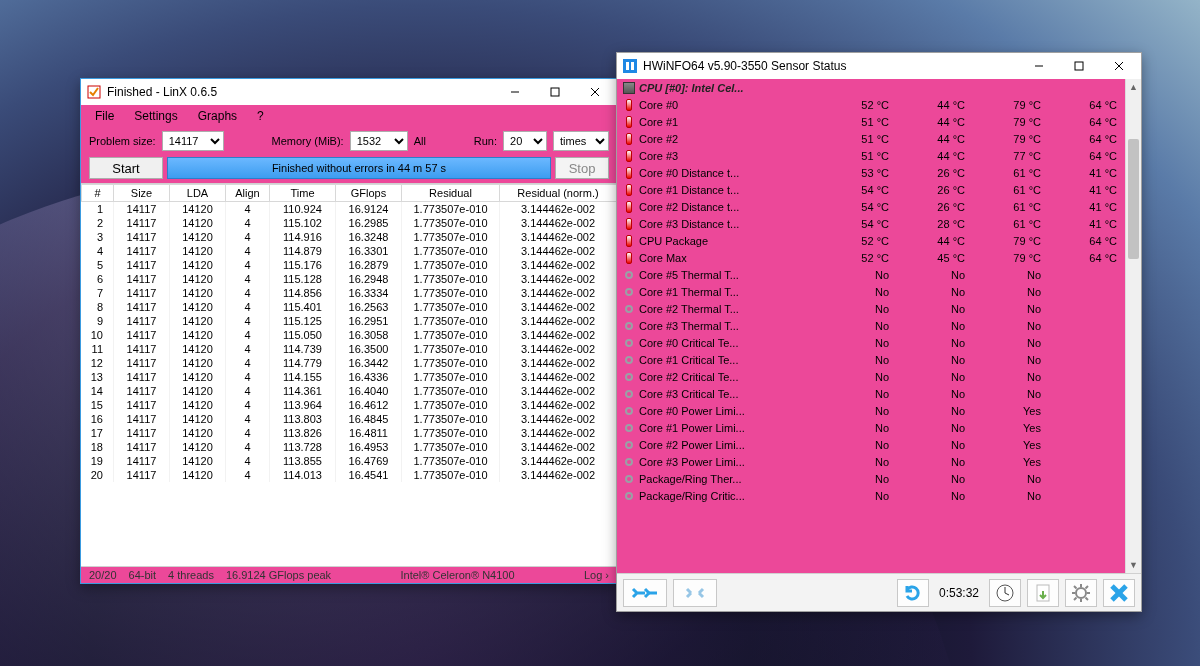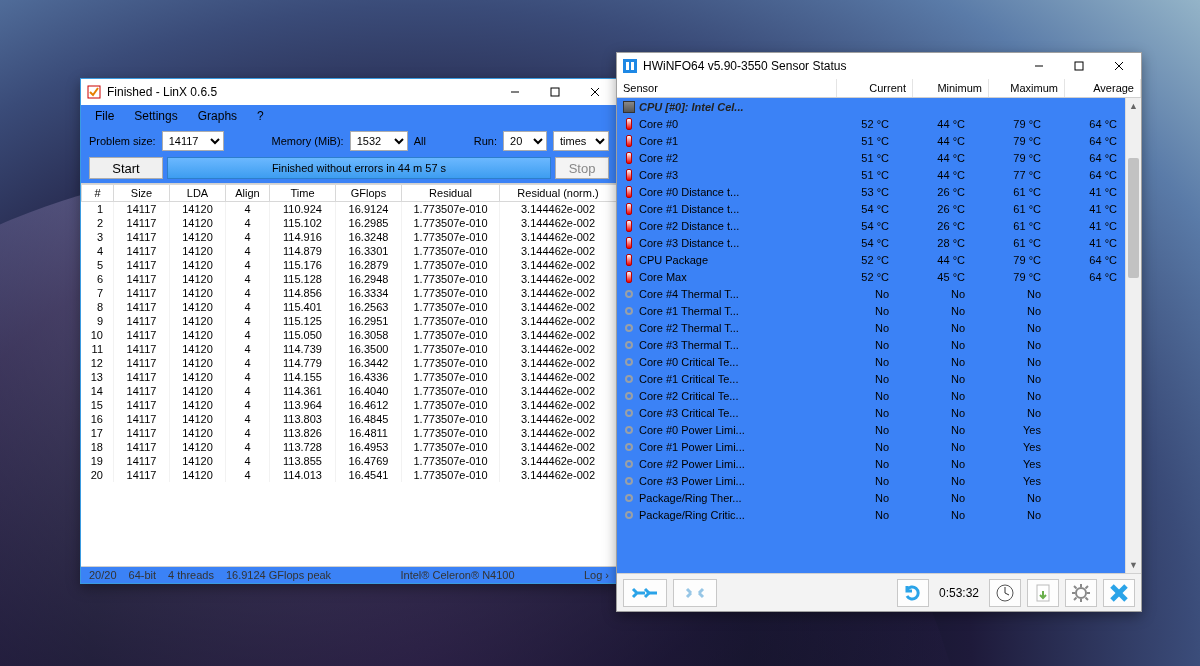--- a/index.html
+++ b/index.html
@@ -11,21 +11,21 @@
   position: relative;
   overflow: hidden;
 }
 
 body::before{
   content:"";position:absolute;left:-420px;bottom:-900px;width:1400px;height:1400px;border-radius:50%;
   background:radial-gradient(circle at 50% 0%,rgba(210,200,255,.35) 0%,rgba(40,30,70,.5) 40%,rgba(0,0,0,0) 60%);
 }
 .window {
   position: absolute;
-  background: #3b82f6;
+  background: #ec4899;
   border: 1px solid #a0a0a0;
   box-shadow: 0 4px 12px rgba(0,0,0,.35);
   display: flex;
   flex-direction: column;
   font-size: 11px;
   color: #000;
 }
 .titlebar {
   height: 26px;
   display: flex;
@@ -414,27 +414,20 @@
         </div>
       <div class="winbtn close">
           <svg width="10" height="10">
             <line x1="1" y1="1" x2="9" y2="9" stroke="#000"></line>
             <line x1="9" y1="1" x2="1" y2="9" stroke="#000"></line>
           </svg>
         </div>
     </div>
   </div>
 
-  <div class="headrow">
-    <div class="hc sensor">Sensor</div>
-    <div class="hc col">Current</div>
-    <div class="hc col">Minimum</div>
-    <div class="hc col">Maximum</div>
-    <div class="hc col">Average</div>
-  </div>
 
   <div class="list">
     <div class="rows" id="hwi-rows">
       <div class="row group">
         <div class="rn">
             <span class="ic cpu"></span>
             <span>CPU [#0]: Intel Cel...</span>
           </div>
         <div class="rc"></div>
           <div class="rc"></div>
@@ -537,21 +530,21 @@
             <span>Core Max</span>
           </div>
           <div class="rc">52 °C</div>
           <div class="rc">45 °C</div>
           <div class="rc">79 °C</div>
           <div class="rc">64 °C</div>
         </div>
         <div class="row">
           <div class="rn">
             <span class="ic ring"></span>
-            <span>Core #4 Thermal T...</span>
+            <span>Core #5 Thermal T...</span>
           </div>
           <div class="rc">No</div>
           <div class="rc">No</div>
           <div class="rc">No</div>
           <div class="rc"></div>
         </div>
         <div class="row">
           <div class="rn">
             <span class="ic ring"></span>
             <span>Core #1 Thermal T...</span>

